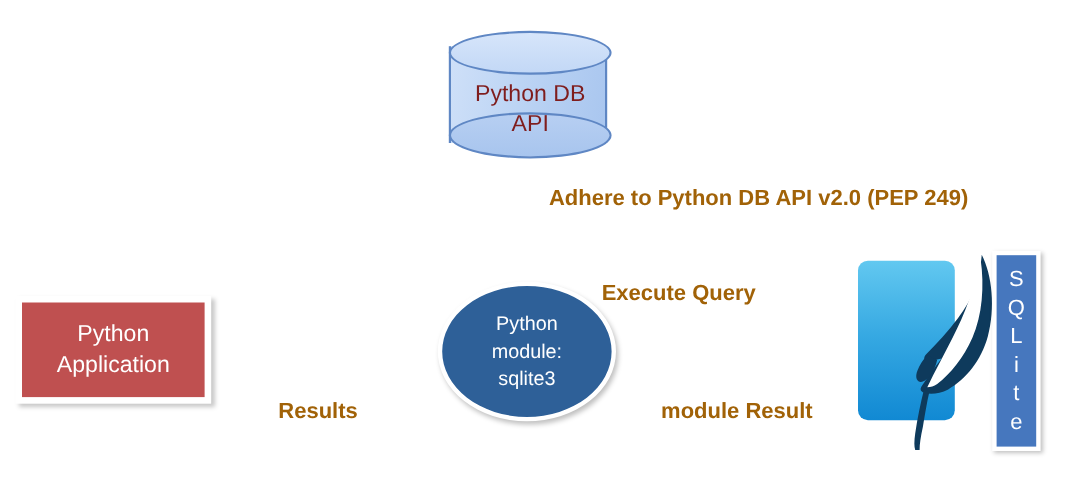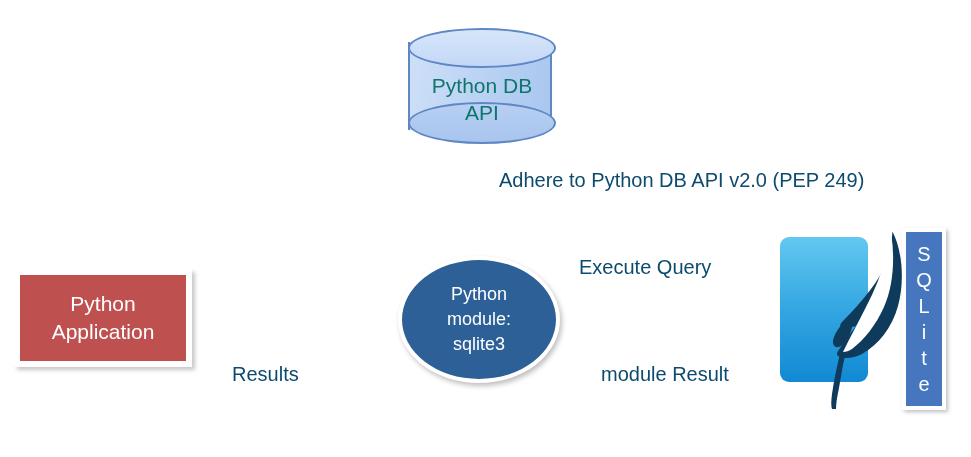--- a/index.html
+++ b/index.html
@@ -57,21 +57,21 @@
     box-sizing: border-box;
     background: linear-gradient(180deg, #d6e5fa 0%, #c3d8f6 100%);
   }
   #db-cylinder .cyl-label {
     position: absolute;
     left: 0;
     top: 44px;
     width: 148px;
     text-align: center;
     font-size: 21px;
-    color: #0f766e;
+    color: #7f1d1d;
     line-height: 27px;
     z-index: 4;
     white-space: pre-line;
   }
 
   
   #python-app-box {
     position: absolute;
     left: 14px;
     top: 269px;
@@ -170,27 +170,28 @@
     color: #ffffff;
     font-size: 20px;
     line-height: 26px;
     display: block;
   }
 
   
   .arrow-label {
     position: absolute;
     font-size: 20px;
-    color: #0c4a6e;
+    color: #a16207;
     white-space: nowrap;
+    font-weight: bold;
   }
   #label-adhere { left: 499px; top: 169px; }
   #label-sqlite-ops { left: 203px; top: 270px; }
-  #label-results { left: 232px; top: 363px; text-align: right; }
-  #label-execute-query { left: 579px; top: 256px; }
+  #label-results { left: 253px; top: 363px; text-align: right; }
+  #label-execute-query { left: 547px; top: 256px; }
   #label-fetch-result { left: 601px; top: 363px; }
 
   .arrow-svg {
     position: absolute;
     left: 0;
     top: 0;
     width: 971px;
     height: 457px;
     pointer-events: none;
   }

